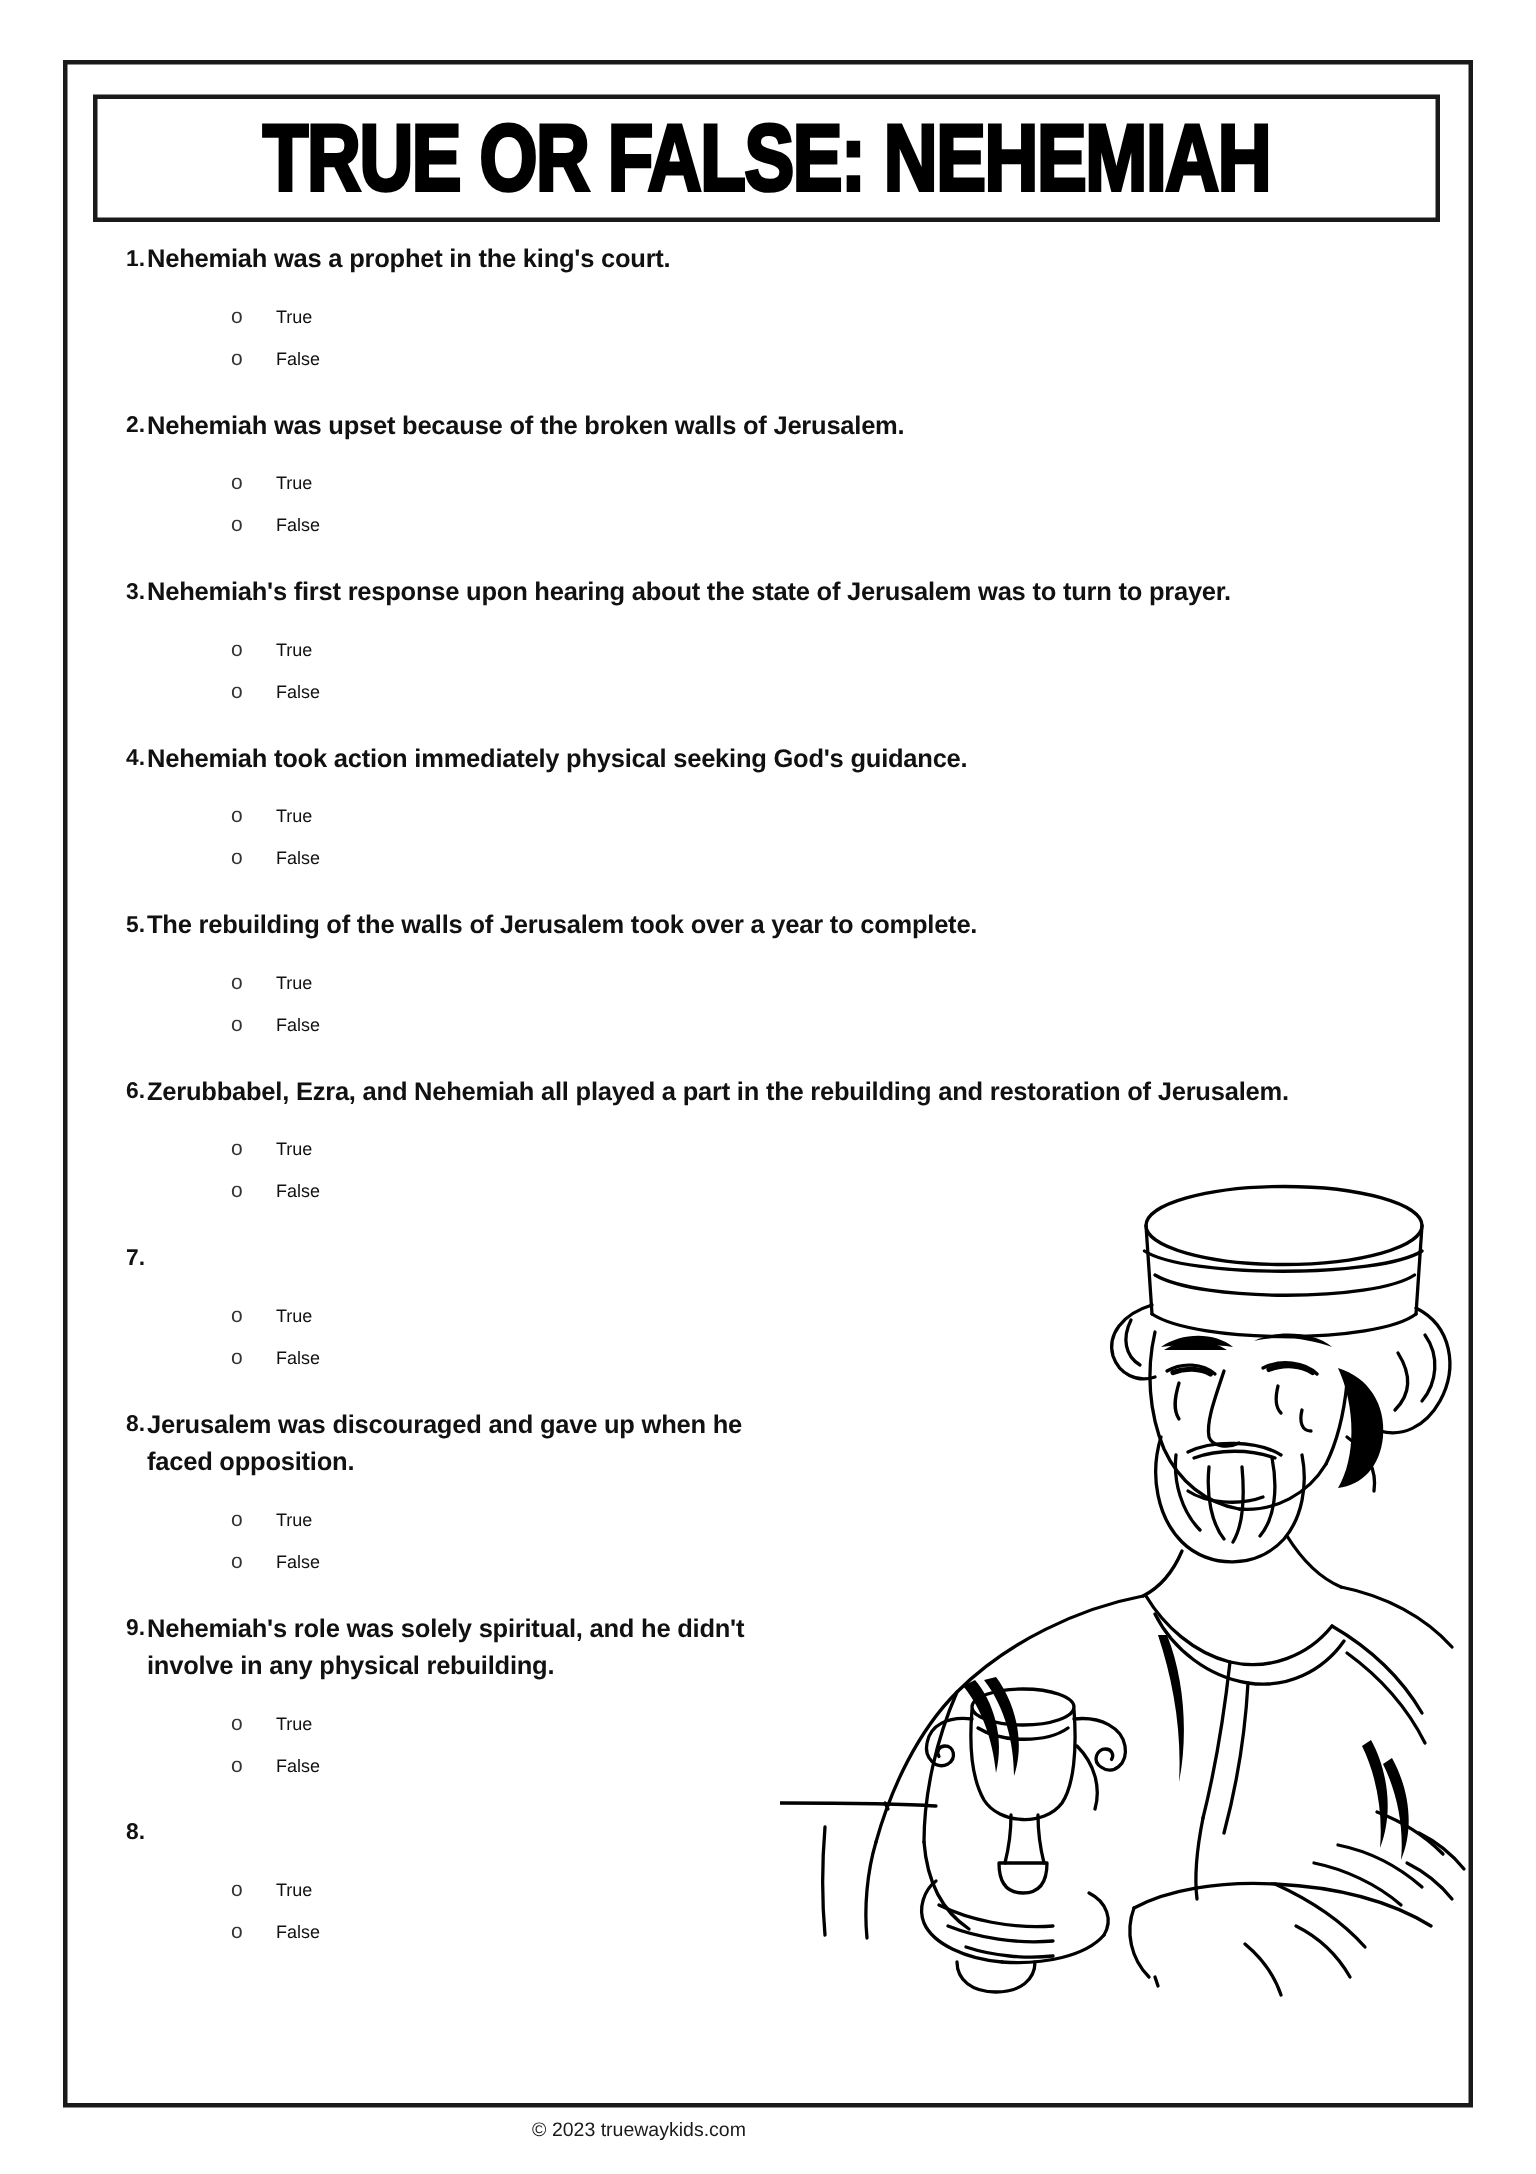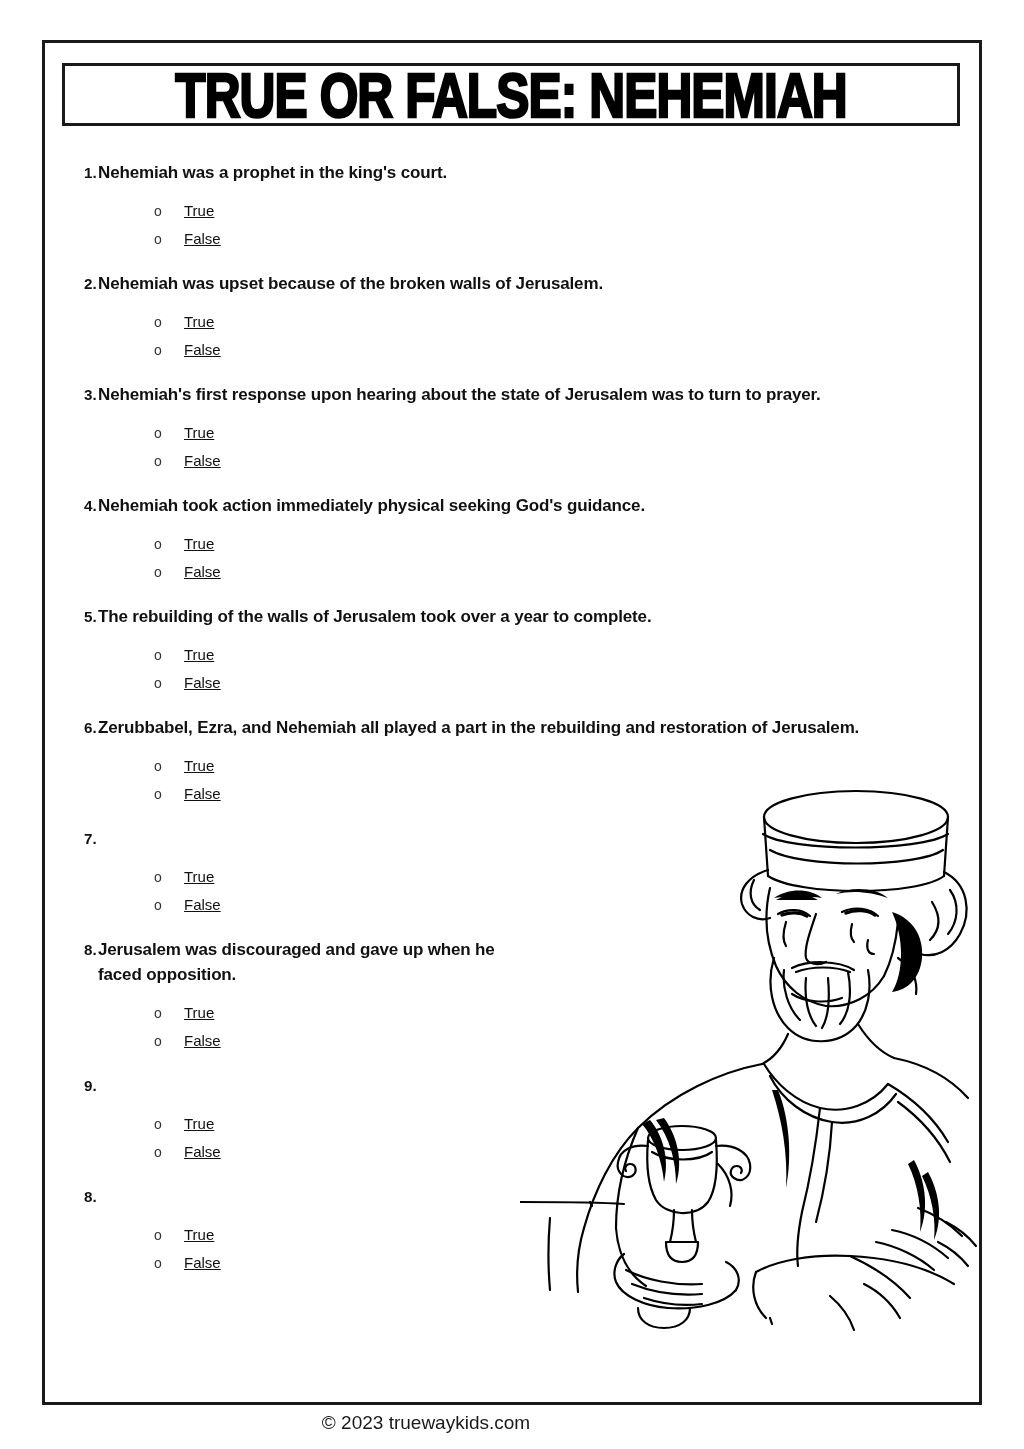--- a/index.html
+++ b/index.html
@@ -24,21 +24,21 @@
     height: 1365px;
     border: 3px solid #1a1a1a;
     box-sizing: border-box;
   }
 
   .title-box {
     position: absolute;
     left: 62px;
     top: 63px;
     width: 898px;
-    height: 63px;
+    height: 85px;
     border: 3px solid #1a1a1a;
     box-sizing: border-box;
     display: flex;
     align-items: center;
     justify-content: center;
     background: #ffffff;
     z-index: 4;
   }
 
   .title-text {
@@ -111,34 +111,33 @@
 
   .option-bullet {
     flex: 0 0 auto;
     width: 30px;
     font-size: 14px;
     color: #333333;
     line-height: 27px;
   }
 
   .option-label {
-    font-size: 15px;
+    font-size: 12px;
     font-weight: 400;
     color: #111111;
     line-height: 27px;
-    text-decoration: underline;
   }
 
   .footer {
     position: absolute;
     left: 0;
     top: 1412px;
     width: 852px;
     text-align: center;
-    font-size: 19px;
+    font-size: 13px;
     color: #1a1a1a;
     font-weight: 400;
     z-index: 3;
   }
 
   .illustration {
     position: absolute;
     left: 520px;
     top: 772px;
     width: 462px;
@@ -409,20 +408,21 @@
       <div class="option-row">
         <span class="option-bullet">o</span>
         <span class="option-label">False</span>
       </div>
     </div>
   </div>
 
   <div class="question-block">
     <div class="q-row">
       <div class="q-num">9.</div>
+      <div class="q-text narrow">Nehemiah's role was solely spiritual, and he didn't involve in any physical rebuilding.</div>
     </div>
     <div class="options">
       <div class="option-row">
         <span class="option-bullet">o</span>
         <span class="option-label">True</span>
       </div>
       <div class="option-row">
         <span class="option-bullet">o</span>
         <span class="option-label">False</span>
       </div>

